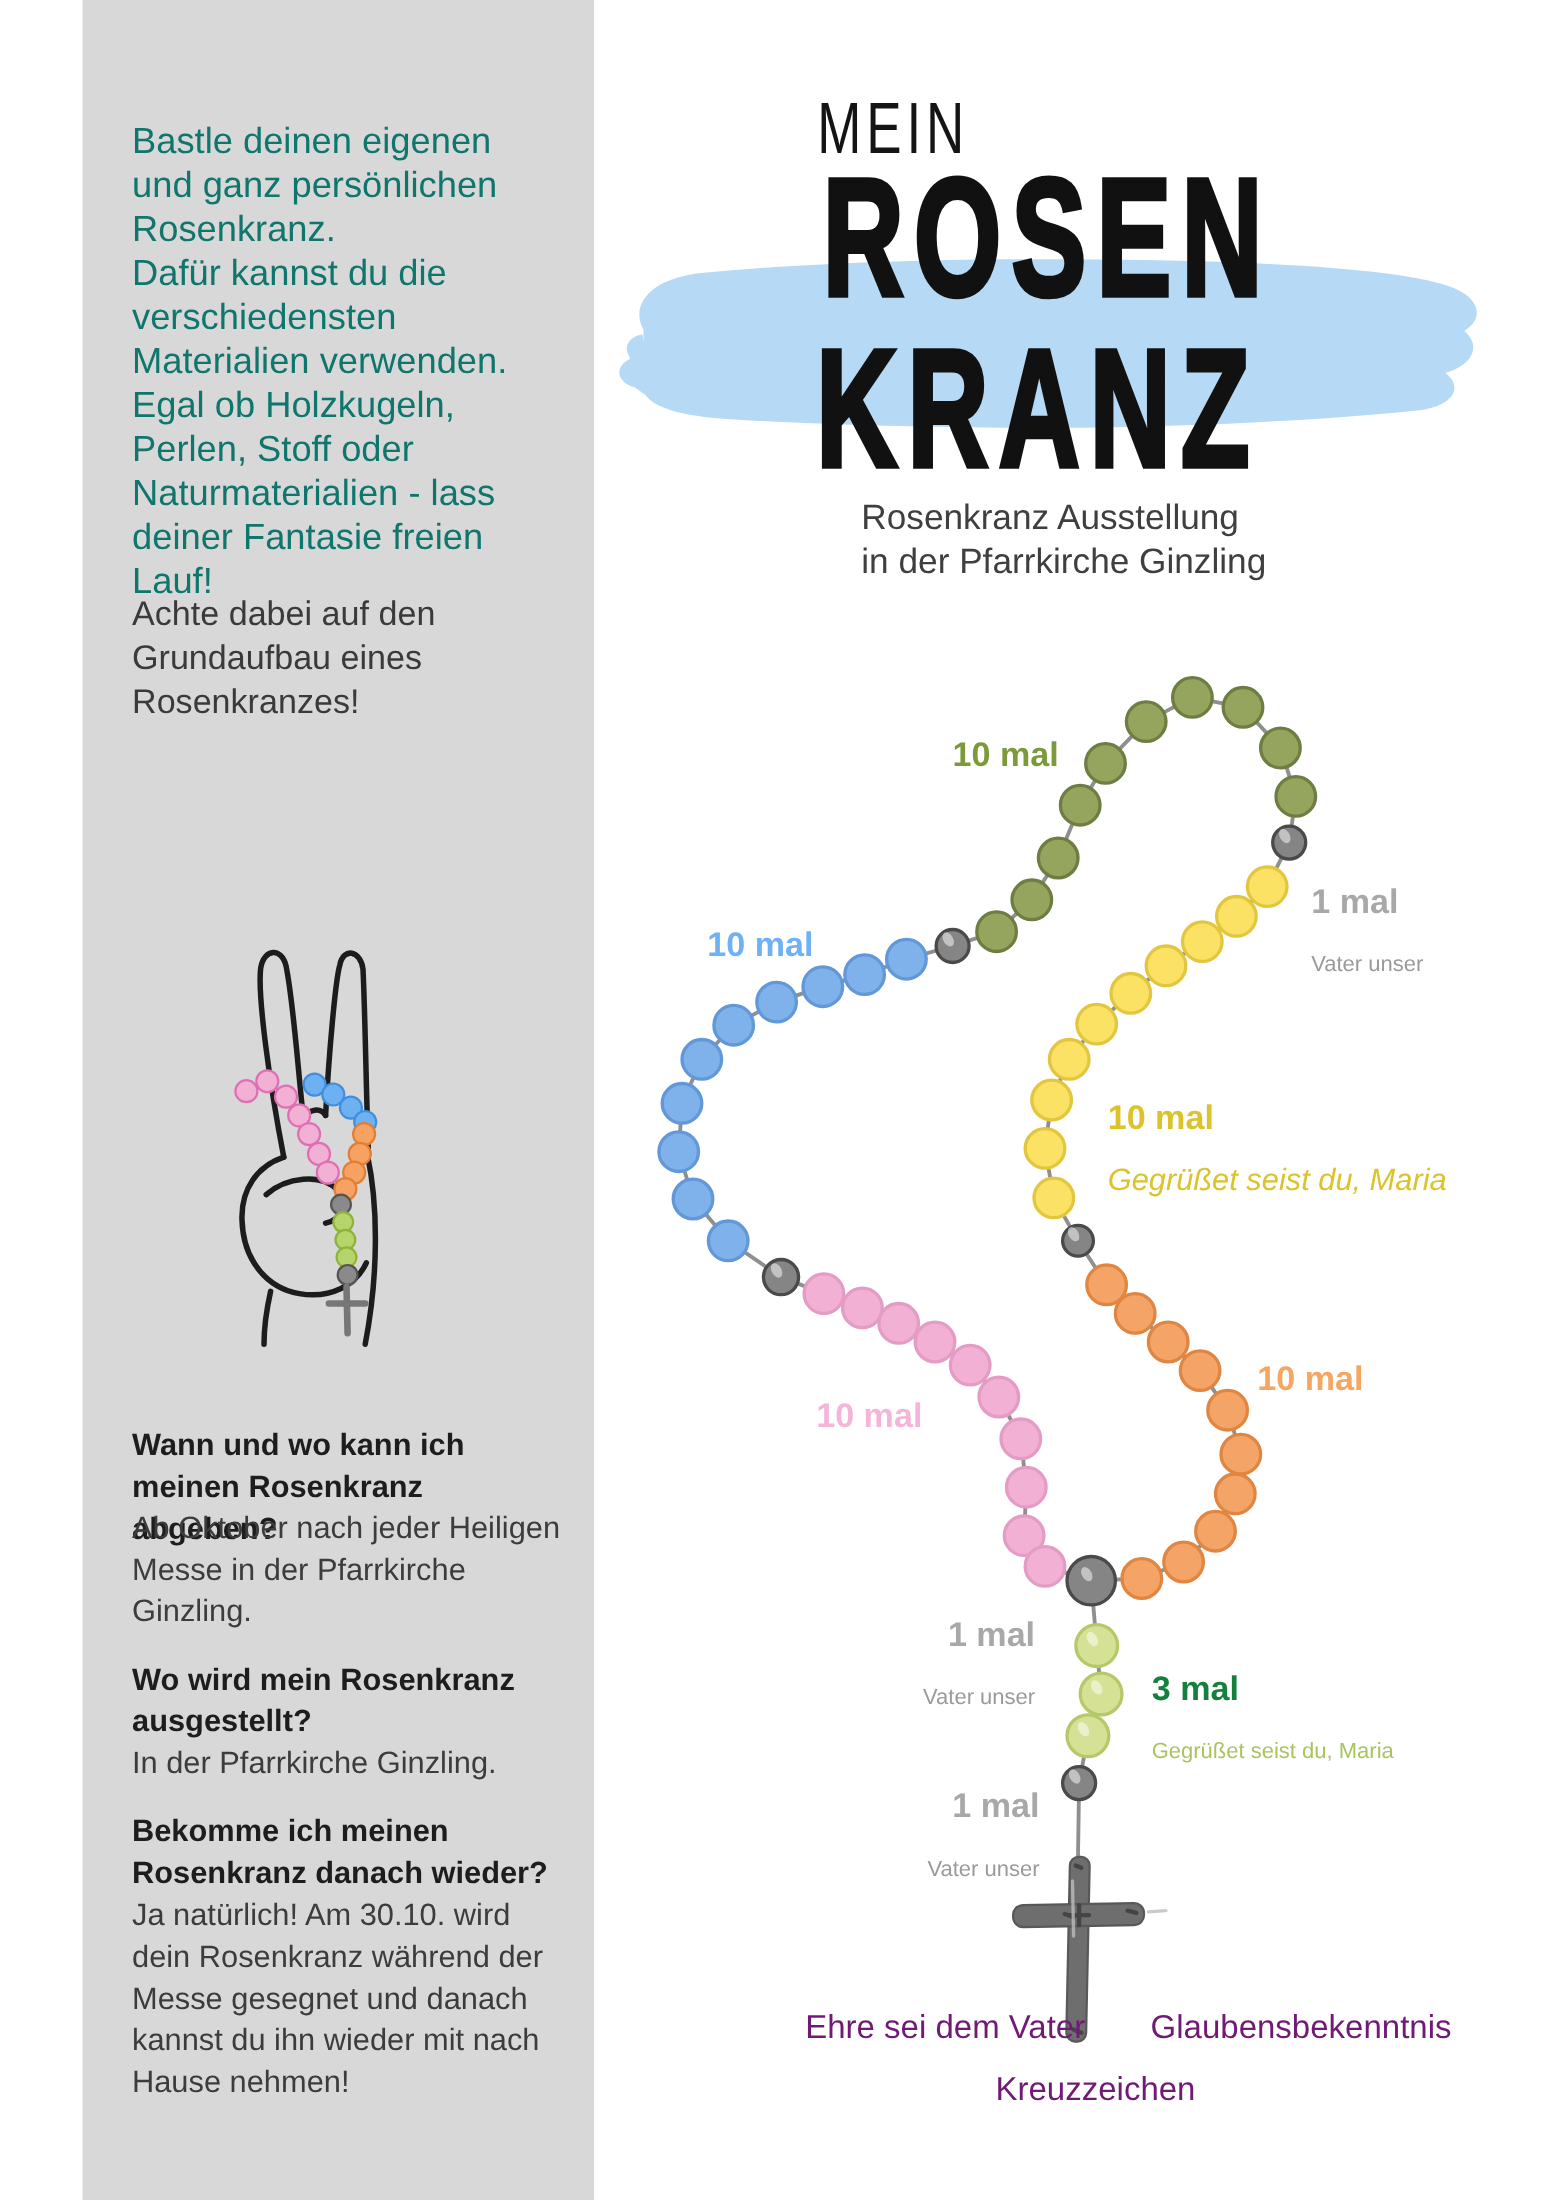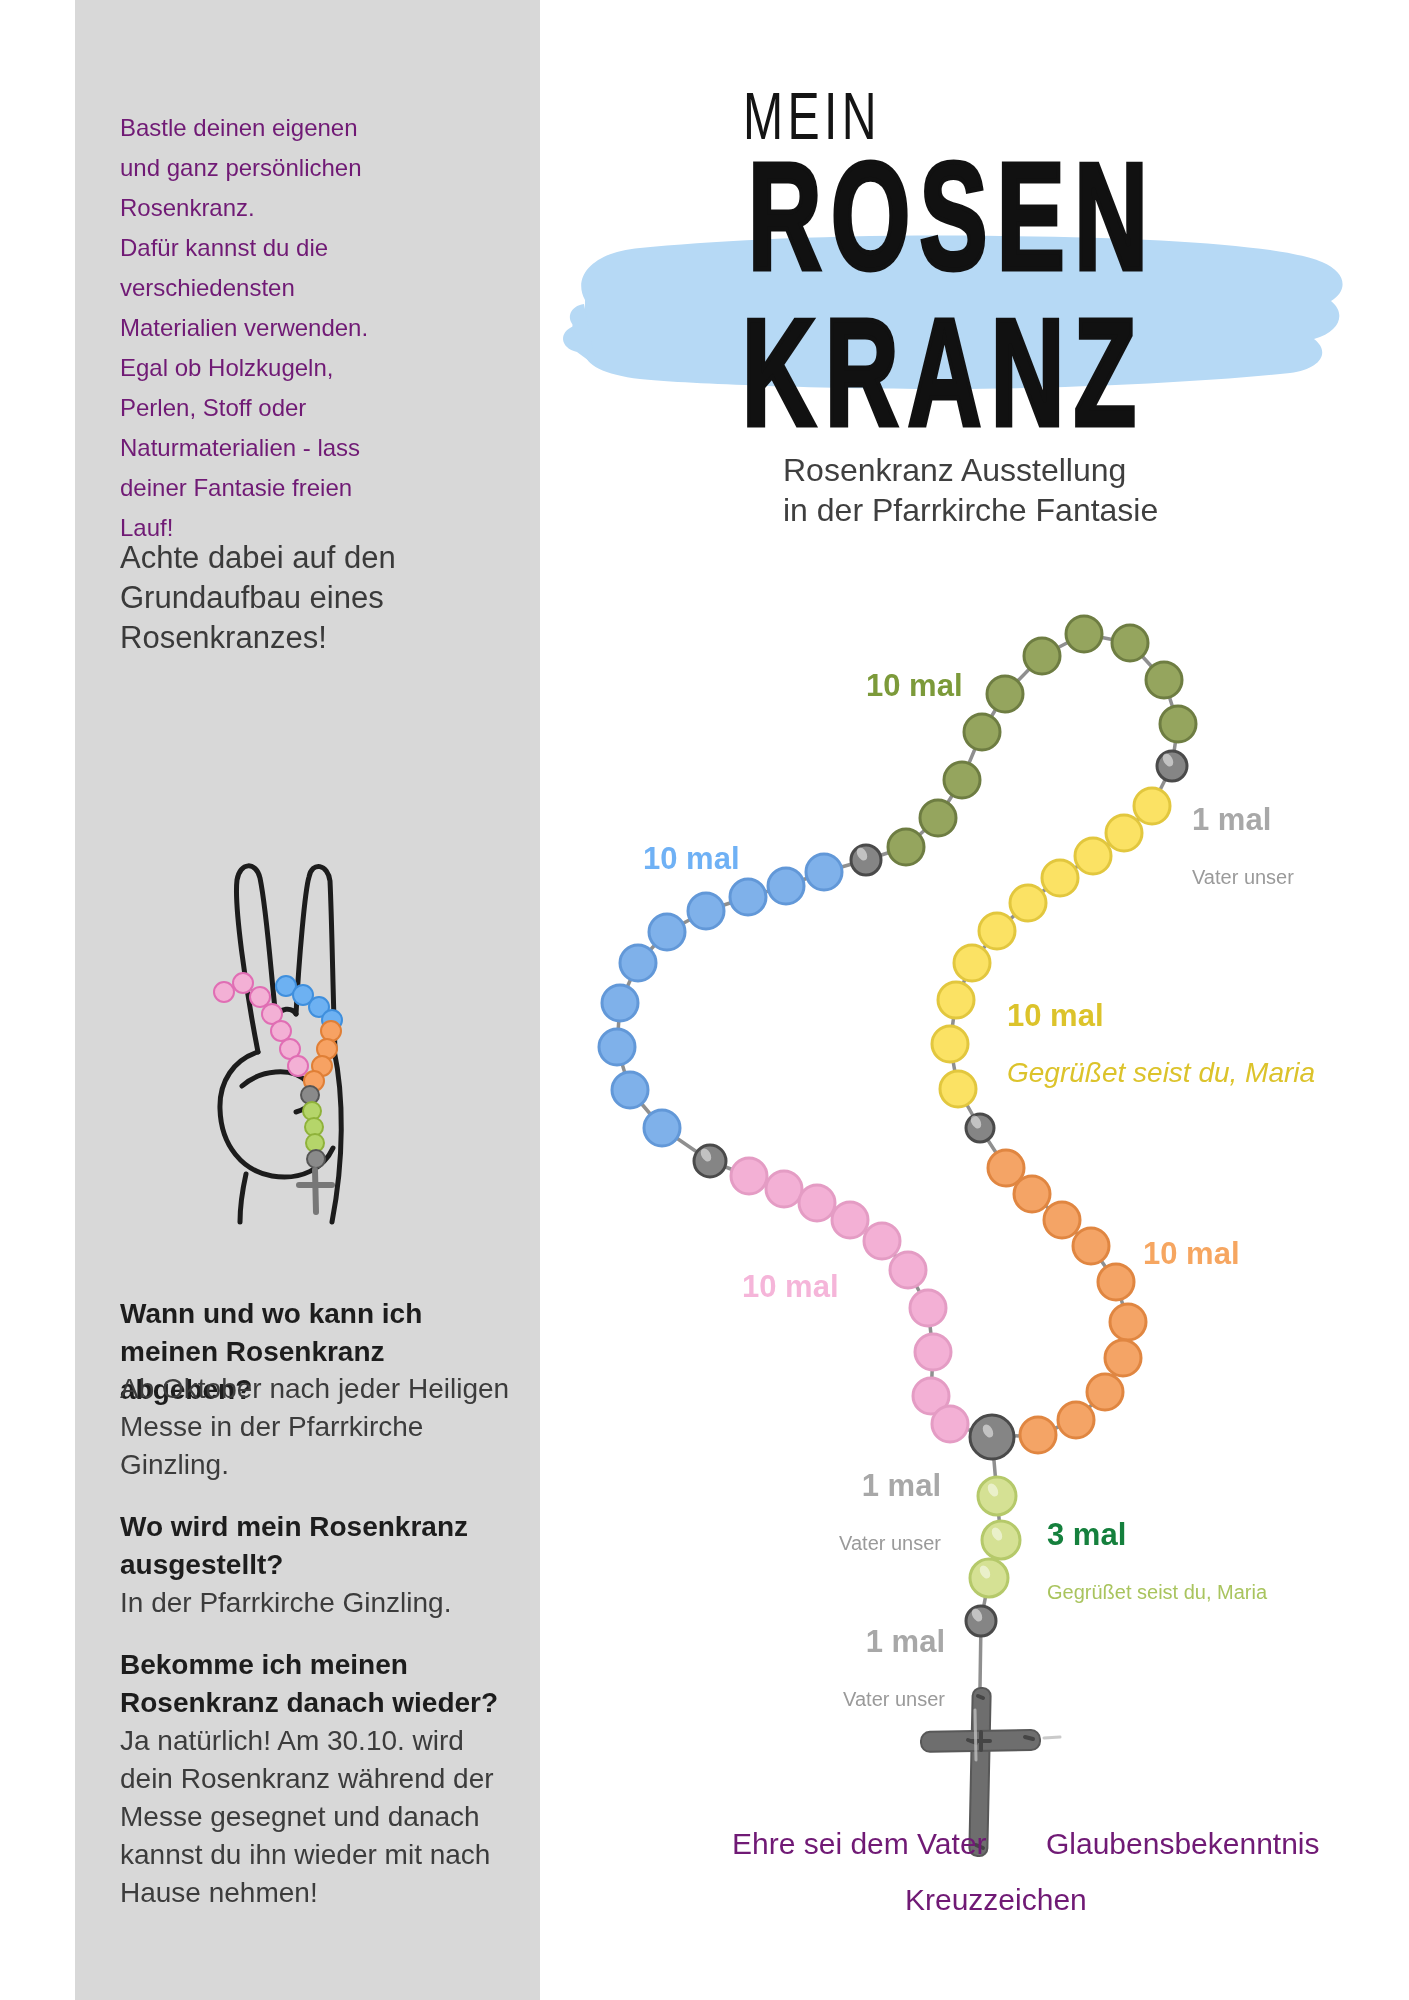--- a/index.html
+++ b/index.html
@@ -3,21 +3,21 @@
 <meta charset="utf-8">
 <style>
   html,body{margin:0;padding:0;background:#ffffff;}
   .page{position:relative;width:1409px;height:2000px;background:#ffffff;overflow:hidden;
         font-family:"Liberation Sans","DejaVu Sans",sans-serif;}
   .panel{position:absolute;left:75px;top:0;width:465px;height:2000px;background:#d8d8d8;}
   #art{position:absolute;left:0;top:0;z-index:1;}
   .txt{position:absolute;z-index:2;white-space:pre-line;}
 
   
-  .intro1{left:120px;top:108px;width:400px;font-size:24px;line-height:40px;color:#701a75;}
+  .intro1{left:120px;top:108px;width:400px;font-size:33px;line-height:40px;color:#0f766e;}
   .intro2{left:120px;top:538px;width:400px;font-size:31px;line-height:40px;color:#3a3a3a;}
   .qa{left:120px;width:400px;font-size:28px;line-height:38px;color:#3c3c3c;}
   .q{font-weight:bold;color:#1d1d1d;}
   #q1{top:1256px;margin-top:39px;} #a1{top:1370px;} #q2{top:1508px;} #a2{top:1584px;}
   #q3{top:1646px;} #a3{top:1722px;}
 
   
   .kicker{left:612px;top:91px;width:400px;text-align:center;font-size:66px;line-height:50px;
           letter-spacing:6px;color:#141414;transform:scaleX(.73);}
   .big{font-weight:bold;color:#111;line-height:110px;height:110px;letter-spacing:14px;
@@ -238,21 +238,21 @@
   <div class="txt qa" id="a3">Ja natürlich! Am 30.10. wird
 dein Rosenkranz während der
 Messe gesegnet und danach
 kannst du ihn wieder mit nach
 Hause nehmen!</div>
 
   <div class="txt kicker">MEIN</div>
   <div class="txt big" id="row1">ROSEN</div>
   <div class="txt big" id="row2">KRANZ</div>
   <div class="txt subtitle">Rosenkranz Ausstellung
-in der Pfarrkirche Fantasie</div>
+in der Pfarrkirche Ginzling</div>
 
   <div class="txt" id="lbl-green10">
     <div class="mal" style="color: rgb(124, 154, 58);">10 mal</div>
   </div>
   <div class="txt" id="lbl-vater-top">
     <div class="mal" style="color: rgb(168, 168, 168);">1 mal</div>
     <div class="sub" style="color: rgb(154, 154, 154);">Vater unser</div>
   </div>
   <div class="txt" id="lbl-blue10">
     <div class="mal" style="color: rgb(111, 177, 245);">10 mal</div>

